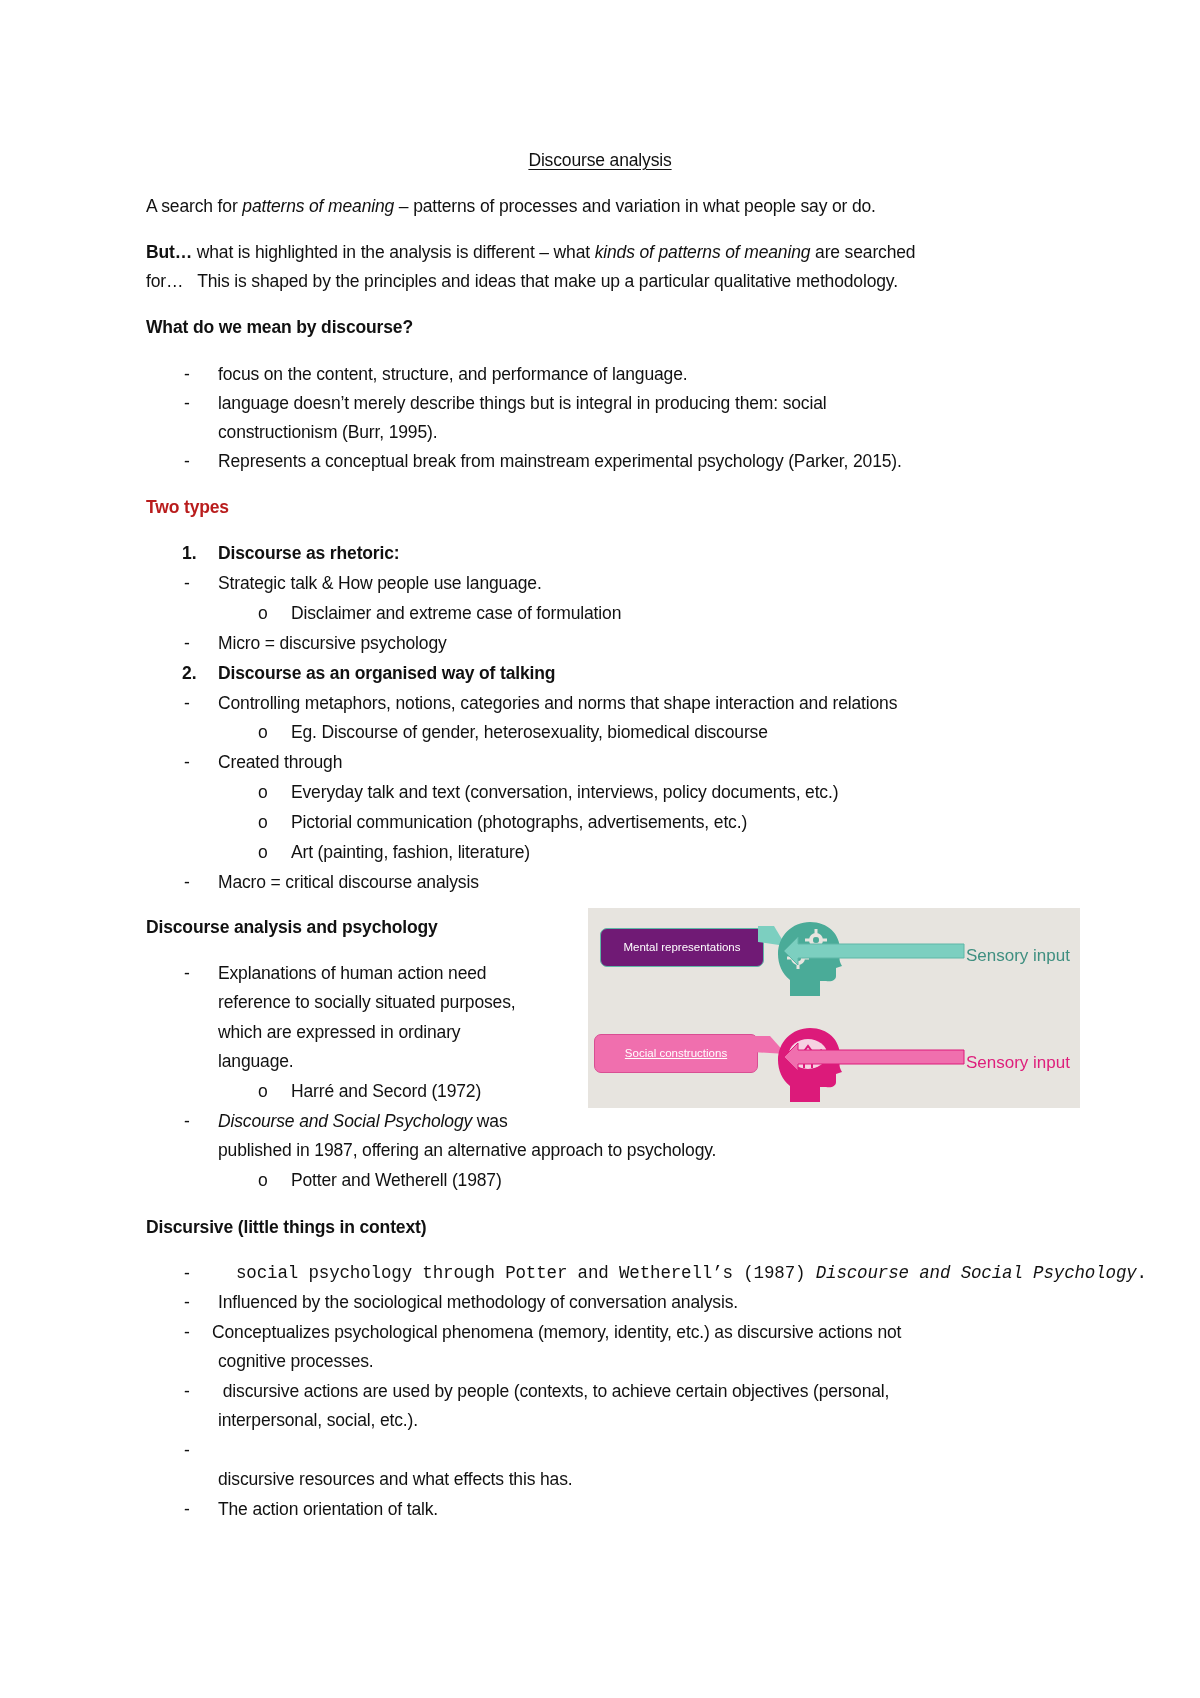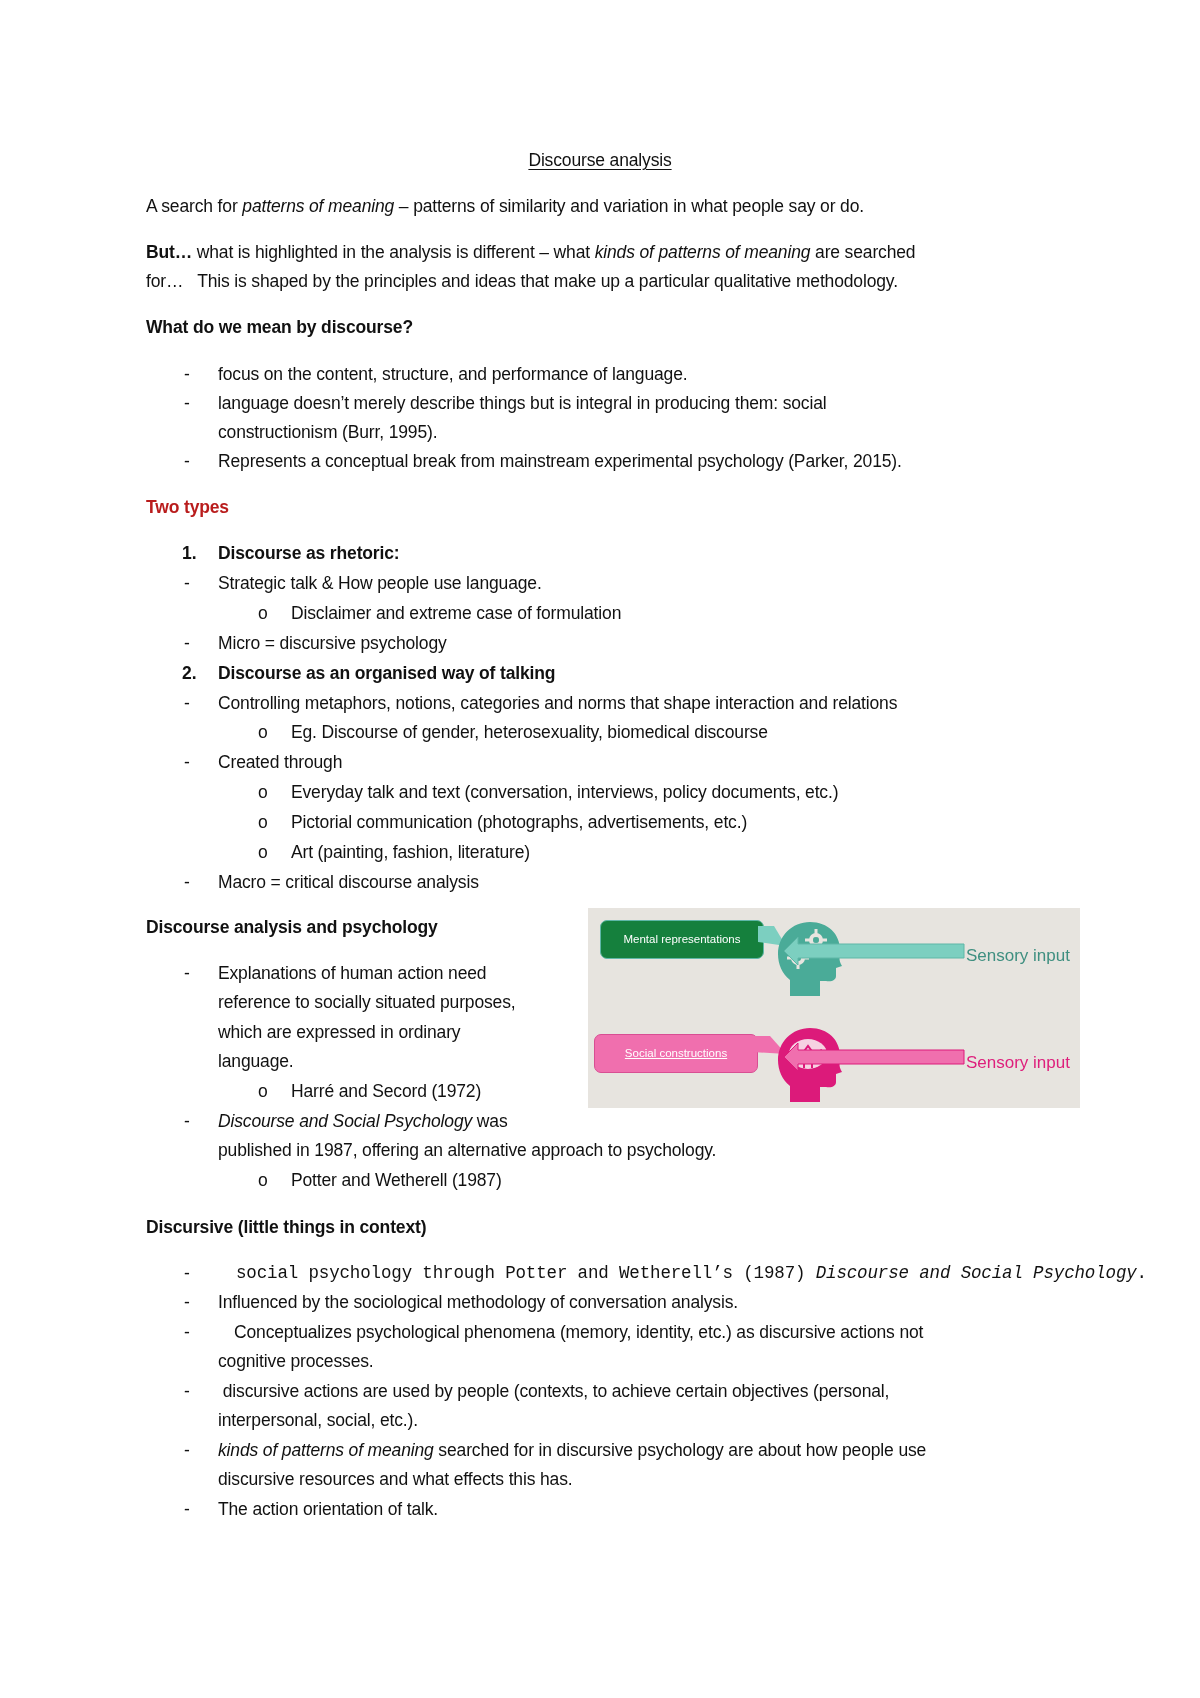--- a/index.html
+++ b/index.html
@@ -8,36 +8,36 @@
   .page { position:absolute; left:0; top:0; width:1024px; height:1698px; background:#fff;padding-left:10px; }
   .ln { position:absolute; font-size:17.5px; line-height:24px; white-space:nowrap; letter-spacing:-0.15px; }
   .b { font-weight:bold; }
   .semib { font-weight:bold; color:#b91c1c; }
   .i { font-style:italic; }
   .title { text-decoration:underline; text-underline-offset:3px; }
   .mk { position:absolute; font-size:17.5px; line-height:24px; }
   .figure { position:absolute; left:588px; top:908px; width:492px; height:200px; background:#e7e4df; }
   .bubble { position:absolute; height:37px; border-radius:7px; color:#fff; font-size:11.5px;
             line-height:37px; text-align:center; font-family:"Liberation Sans", sans-serif; }
-  .bub-teal { left:12px; top:12px; width:162px; background:#15803d; border:1px solid #5fb7a7; }
+  .bub-teal { left:12px; top:20px; width:162px; background:#701a75; border:1px solid #5fb7a7; }
   .bub-pink { left:6px; top:126px; width:162px; background:#f06fae; border:1px solid #d84e93;text-decoration:underline; }
   .sensory { position:absolute; font-size:17px; font-family:"Liberation Sans", sans-serif; }
   .s-teal { left:378px; top:38px; color:#3f8f80; }
   .s-pink { left:378px; top:145px; color:#de1f7c; }
   svg { position:absolute; }
 </style>
 </head>
 <body>
 
 <div class="page">
 
   <div class="ln title" style="left:0;width:1200px;text-align:center;top:148px;">Discourse analysis</div>
 
   <div class="ln" style="left:146px;top:194px;">
-    <span>A search for </span><span class="i">patterns of meaning</span><span> – patterns of similarity and variation in what people say or do.</span>
+    <span>A search for </span><span class="i">patterns of meaning</span><span> – patterns of processes and variation in what people say or do.</span>
   </div>
   <div class="ln" style="left:146px;top:240px;">
     <span class="b">But…</span><span> what is highlighted in the analysis is different – what </span><span class="i">kinds of patterns of meaning</span><span> are searched</span>
   </div>
   <div class="ln" style="left:146px;top:269px;white-space:pre;">for…   This is shaped by the principles and ideas that make up a particular qualitative methodology.</div>
 
   <div class="ln b" style="left:146px;top:315px;">What do we mean by discourse?</div>
 
   <span class="mk" style="left:184px;top:362px;">-</span>
   <div class="ln" style="left:218px;top:362px;">focus on the content, structure, and performance of language.</div>
@@ -151,26 +151,23 @@
 
   <div class="ln b" style="left:146px;top:1215px;">Discursive (little things in context)</div>
 
   <span class="mk" style="left:184px;top:1261px;">-</span>
   <div class="ln" style="left:236px;top:1261px;font-family:Liberation Mono, monospace;">
     <span>social psychology through Potter and Wetherell’s (1987) </span><span class="i">Discourse and Social Psychology</span><span>.</span>
   </div>
   <span class="mk" style="left:184px;top:1290px;">-</span>
   <div class="ln" style="left:218px;top:1290px;">Influenced by the sociological methodology of conversation analysis.</div>
   <span class="mk" style="left:184px;top:1320px;">-</span>
-  <div class="ln" style="left:234px;top:1320px;">Conceptualizes psychological phenomena (memory, identity, etc.) as discursive actions not</div>
+  <div class="ln" style="left:212px;top:1320px;">Conceptualizes psychological phenomena (memory, identity, etc.) as discursive actions not</div>
   <div class="ln" style="left:218px;top:1349px;">cognitive processes.</div>
   <span class="mk" style="left:184px;top:1379px;">-</span>
   <div class="ln" style="left:218px;top:1379px;white-space:pre;"> discursive actions are used by people (contexts, to achieve certain objectives (personal,</div>
   <div class="ln" style="left:218px;top:1408px;">interpersonal, social, etc.).</div>
   <span class="mk" style="left:184px;top:1438px;">-</span>
-  <div class="ln" style="left:218px;top:1438px;">
-    <span class="i">kinds of patterns of meaning</span><span> searched for in discursive psychology are about how people use</span>
-  </div>
   <div class="ln" style="left:218px;top:1467px;">discursive resources and what effects this has.</div>
   <span class="mk" style="left:184px;top:1497px;">-</span>
   <div class="ln" style="left:218px;top:1497px;">The action orientation of talk.</div>
 
 </div>
 
 </body></html>

